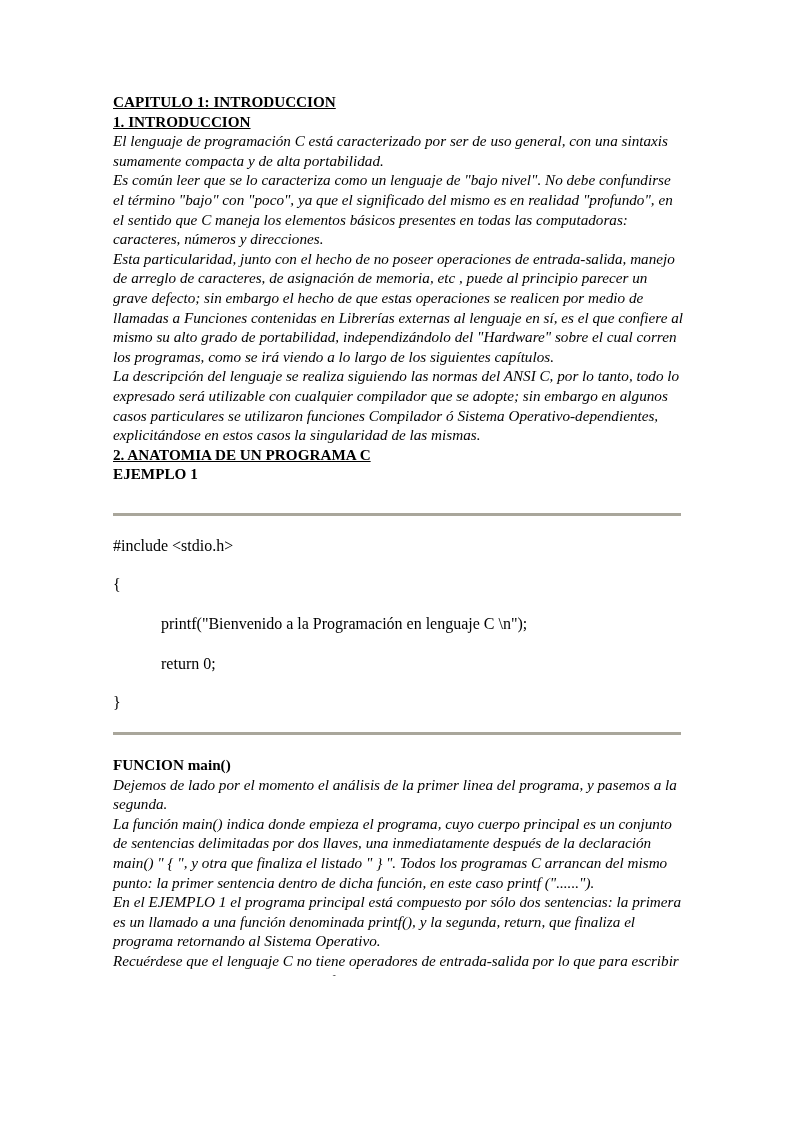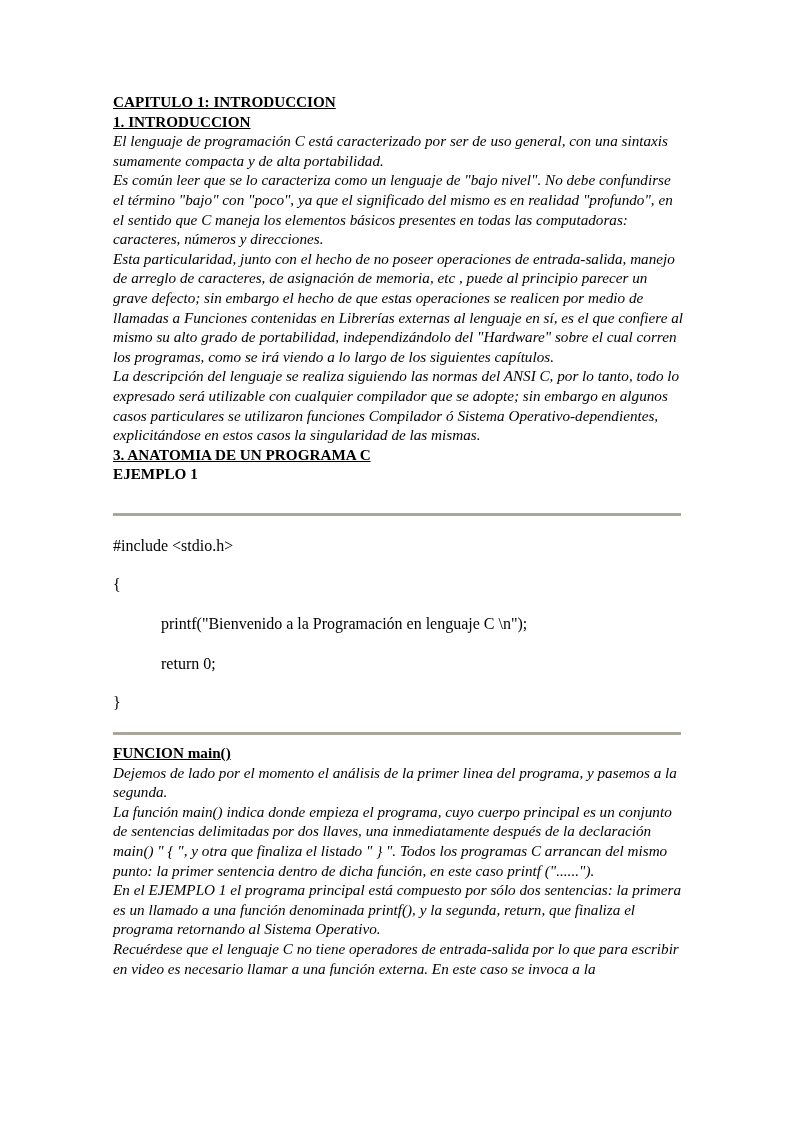--- a/index.html
+++ b/index.html
@@ -84,21 +84,21 @@
     <div class="heading-ul-wrap"><span class="heading-ul">1. INTRODUCCION</span></div>
 
     <p class="para line">El lenguaje de programación C está caracterizado por ser de uso general, con una sintaxis sumamente compacta y de alta portabilidad.</p>
 
     <p class="para line">Es común leer que se lo caracteriza como un lenguaje de "bajo nivel". No debe confundirse el término "bajo" con "poco", ya que el significado del mismo es en realidad "profundo", en el sentido que C maneja los elementos básicos presentes en todas las computadoras: caracteres, números y direcciones.</p>
 
     <p class="para line">Esta particularidad, junto con el hecho de no poseer operaciones de entrada-salida, manejo de arreglo de caracteres, de asignación de memoria, etc , puede al principio parecer un grave defecto; sin embargo el hecho de que estas operaciones se realicen por medio de llamadas a Funciones contenidas en Librerías externas al lenguaje en sí, es el que confiere al mismo su alto grado de portabilidad, independizándolo del "Hardware" sobre el cual corren los programas, como se irá viendo a lo largo de los siguientes capítulos.</p>
 
     <p class="para line">La descripción del lenguaje se realiza siguiendo las normas del ANSI C, por lo tanto, todo lo expresado será utilizable con cualquier compilador que se adopte; sin embargo en algunos casos particulares se utilizaron funciones Compilador ó Sistema Operativo-dependientes, explicitándose en estos casos la singularidad de las mismas.</p>
 
-    <div class="heading-ul-wrap"><span class="heading-ul">3. ANATOMIA DE UN PROGRAMA C</span></div>
+    <div class="heading-ul-wrap"><span class="heading-ul">2. ANATOMIA DE UN PROGRAMA C</span></div>
 
 
     <div class="heading-b">EJEMPLO 1</div>
 
     <div class="spacer-sm"></div>
     <div class="spacer-xs"></div>
 
     <hr class="rule">
 
     <div class="code-gap"></div>
@@ -112,21 +112,21 @@
       <div class="code-gap"></div>
       <div class="code-line code-indent">return 0;</div>
       <div class="code-gap"></div>
       <div class="code-line">}</div>
     </div>
 
     <div class="code-gap"></div>
 
     <hr class="rule">
 
-    <div class="heading-b" style="margin-top:8px;text-decoration:underline;">FUNCION main()</div>
+    <div class="heading-b" style="margin-top:20px;">FUNCION main()</div>
 
     <p class="para line">Dejemos de lado por el momento el análisis de la primer linea del programa, y pasemos a la segunda.</p>
 
     <p class="para line">La función main() indica donde empieza el programa, cuyo cuerpo principal es un conjunto de sentencias delimitadas por dos llaves, una inmediatamente después de la declaración main() " { ", y otra que finaliza el listado " } ". Todos los programas C arrancan del mismo punto: la primer sentencia dentro de dicha función, en este caso printf ("......").</p>
 
     <p class="para line">En el EJEMPLO 1 el programa principal está compuesto por sólo dos sentencias: la primera es un llamado a una función denominada printf(), y la segunda, return, que finaliza el programa retornando al Sistema Operativo.</p>
 
     <p class="para line">Recuérdese que el lenguaje C no tiene operadores de entrada-salida por lo que para escribir en video es necesario llamar a una función externa. En este caso se invoca a la</p>
 
   </div>

